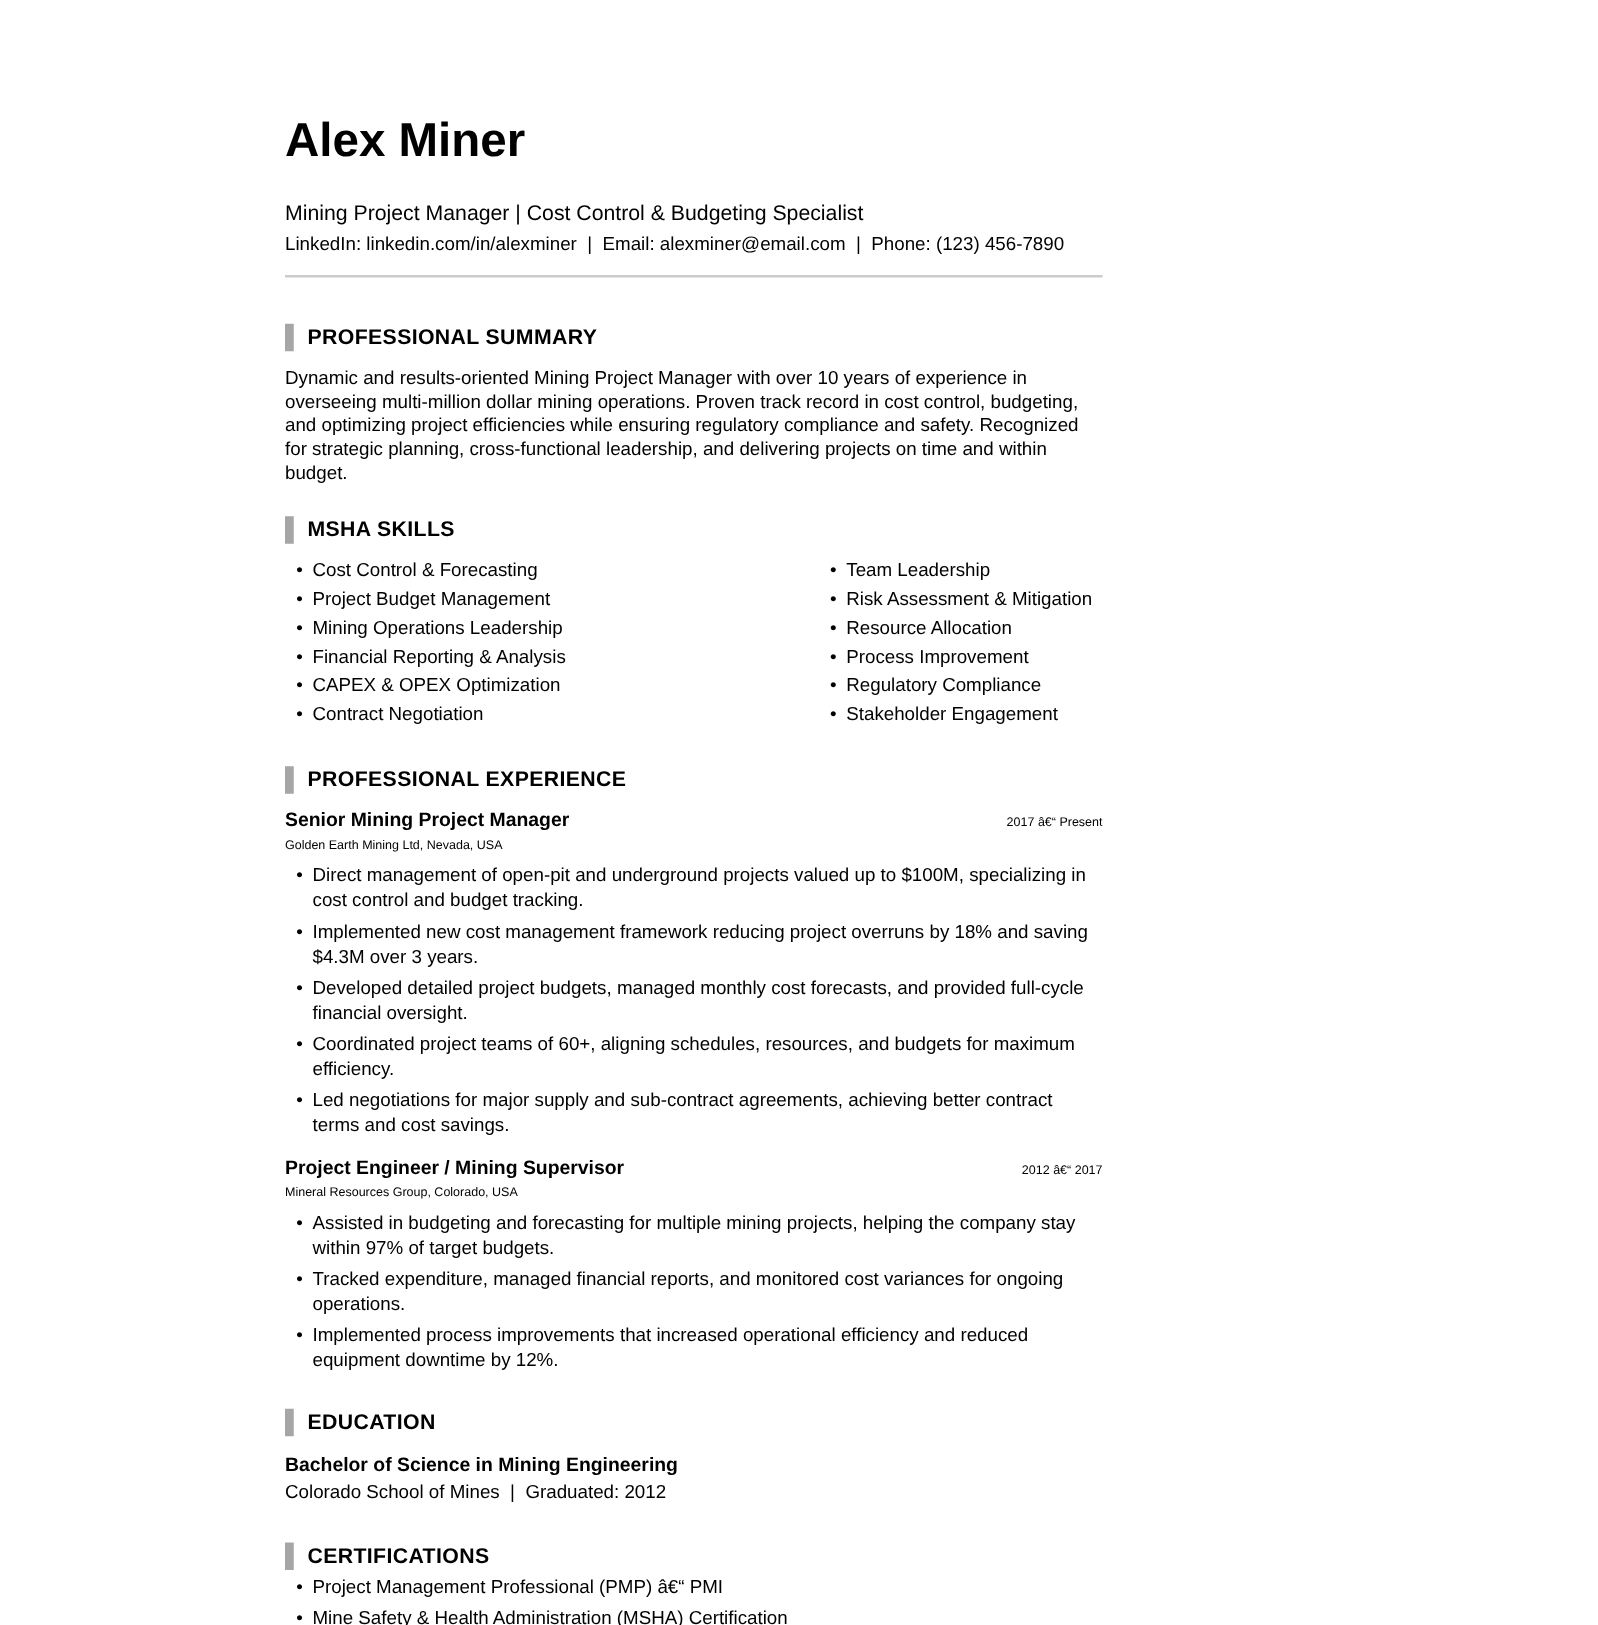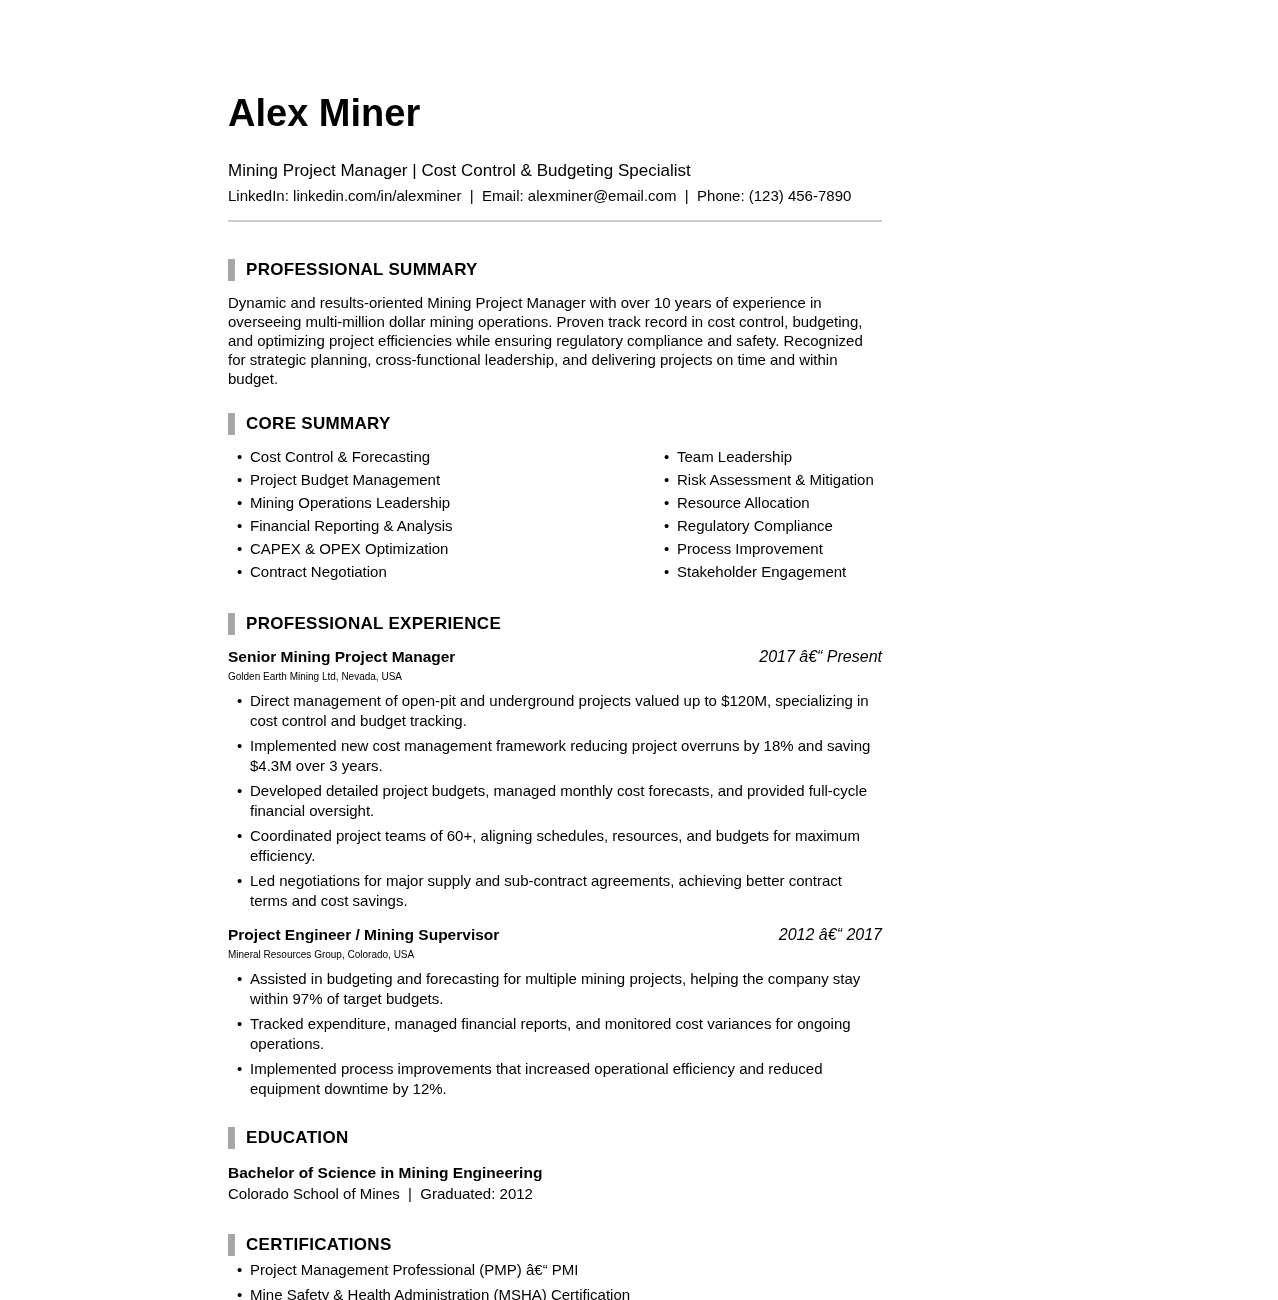--- a/index.html
+++ b/index.html
@@ -31,21 +31,21 @@
   .skills-col-left { width:427px; flex:0 0 auto; }
   .skills-col-right { flex:1; }
   .skill-item { font-size:15px; line-height:23px; position:relative; padding-left:22px; }
   .skill-item::before { content:"\2022"; position:absolute; left:9px; }
 
   .section-experience { margin-top:30px; }
   .job { margin-top:12px; }
   .job-2 { margin-top:14px; }
   .job-header { display:flex; justify-content:space-between; align-items:baseline; }
   .job-title { font-size:15.5px; font-weight:700; line-height:19px; }
-  .job-dates { font-size:16px; font-style:italic; }
+  .job-dates { font-size:10px; }
   .job-company { font-size:10px; line-height:19px; margin-top:1px; }
   .bullet-list { list-style:none; margin-top:5px; }
   .bullet-item { font-size:15px; line-height:20px; margin-bottom:5px; position:relative; padding-left:22px; }
   .bullet-item::before { content:"\2022"; position:absolute; left:9px; }
 
   .section-education { margin-top:28px; }
   .edu-degree { font-size:15.5px; font-weight:700; line-height:19px; margin-top:14px; }
   .edu-school { font-size:15px; line-height:19px; margin-top:2px; white-space:pre-wrap; }
 
   .section-certifications { margin-top:31px; }
@@ -68,56 +68,56 @@
     <div class="section-heading">
       <span class="heading-bar"></span>
       <span>PROFESSIONAL SUMMARY</span>
     </div>
     <p class="summary-text">Dynamic and results-oriented Mining Project Manager with over 10 years of experience in overseeing multi-million dollar mining operations. Proven track record in cost control, budgeting, and optimizing project efficiencies while ensuring regulatory compliance and safety. Recognized for strategic planning, cross-functional leadership, and delivering projects on time and within budget.</p>
   </section>
 
   <section class="section-skills">
     <div class="section-heading">
       <span class="heading-bar"></span>
-      <span>CORE SUMMARY</span>
+      <span>MSHA SKILLS</span>
     </div>
     <div class="skills-columns">
       <ul class="skills-col skills-col-left">
         <li class="skill-item">Cost Control &amp; Forecasting</li>
         <li class="skill-item">Project Budget Management</li>
         <li class="skill-item">Mining Operations Leadership</li>
         <li class="skill-item">Financial Reporting &amp; Analysis</li>
         <li class="skill-item">CAPEX &amp; OPEX Optimization</li>
         <li class="skill-item">Contract Negotiation</li>
       </ul>
       <ul class="skills-col skills-col-right">
         <li class="skill-item">Team Leadership</li>
         <li class="skill-item">Risk Assessment &amp; Mitigation</li>
         <li class="skill-item">Resource Allocation</li>
+        <li class="skill-item">Process Improvement</li>
         <li class="skill-item">Regulatory Compliance</li>
-        <li class="skill-item">Process Improvement</li>
         <li class="skill-item">Stakeholder Engagement</li>
       </ul>
     </div>
   </section>
 
   <section class="section-experience">
     <div class="section-heading">
       <span class="heading-bar"></span>
       <span>PROFESSIONAL EXPERIENCE</span>
     </div>
 
     <div class="job job-1">
       <div class="job-header">
         <span class="job-title">Senior Mining Project Manager</span>
         <span class="job-dates">2017 â€“ Present</span>
       </div>
       <div class="job-company">Golden Earth Mining Ltd, Nevada, USA</div>
       <ul class="bullet-list">
-        <li class="bullet-item">Direct management of open-pit and underground projects valued up to $120M, specializing in cost control and budget tracking.</li>
+        <li class="bullet-item">Direct management of open-pit and underground projects valued up to $100M, specializing in cost control and budget tracking.</li>
         <li class="bullet-item">Implemented new cost management framework reducing project overruns by 18% and saving $4.3M over 3 years.</li>
         <li class="bullet-item">Developed detailed project budgets, managed monthly cost forecasts, and provided full-cycle financial oversight.</li>
         <li class="bullet-item">Coordinated project teams of 60+, aligning schedules, resources, and budgets for maximum efficiency.</li>
         <li class="bullet-item">Led negotiations for major supply and sub-contract agreements, achieving better contract terms and cost savings.</li>
       </ul>
     </div>
 
     <div class="job job-2">
       <div class="job-header">
         <span class="job-title">Project Engineer / Mining Supervisor</span>

